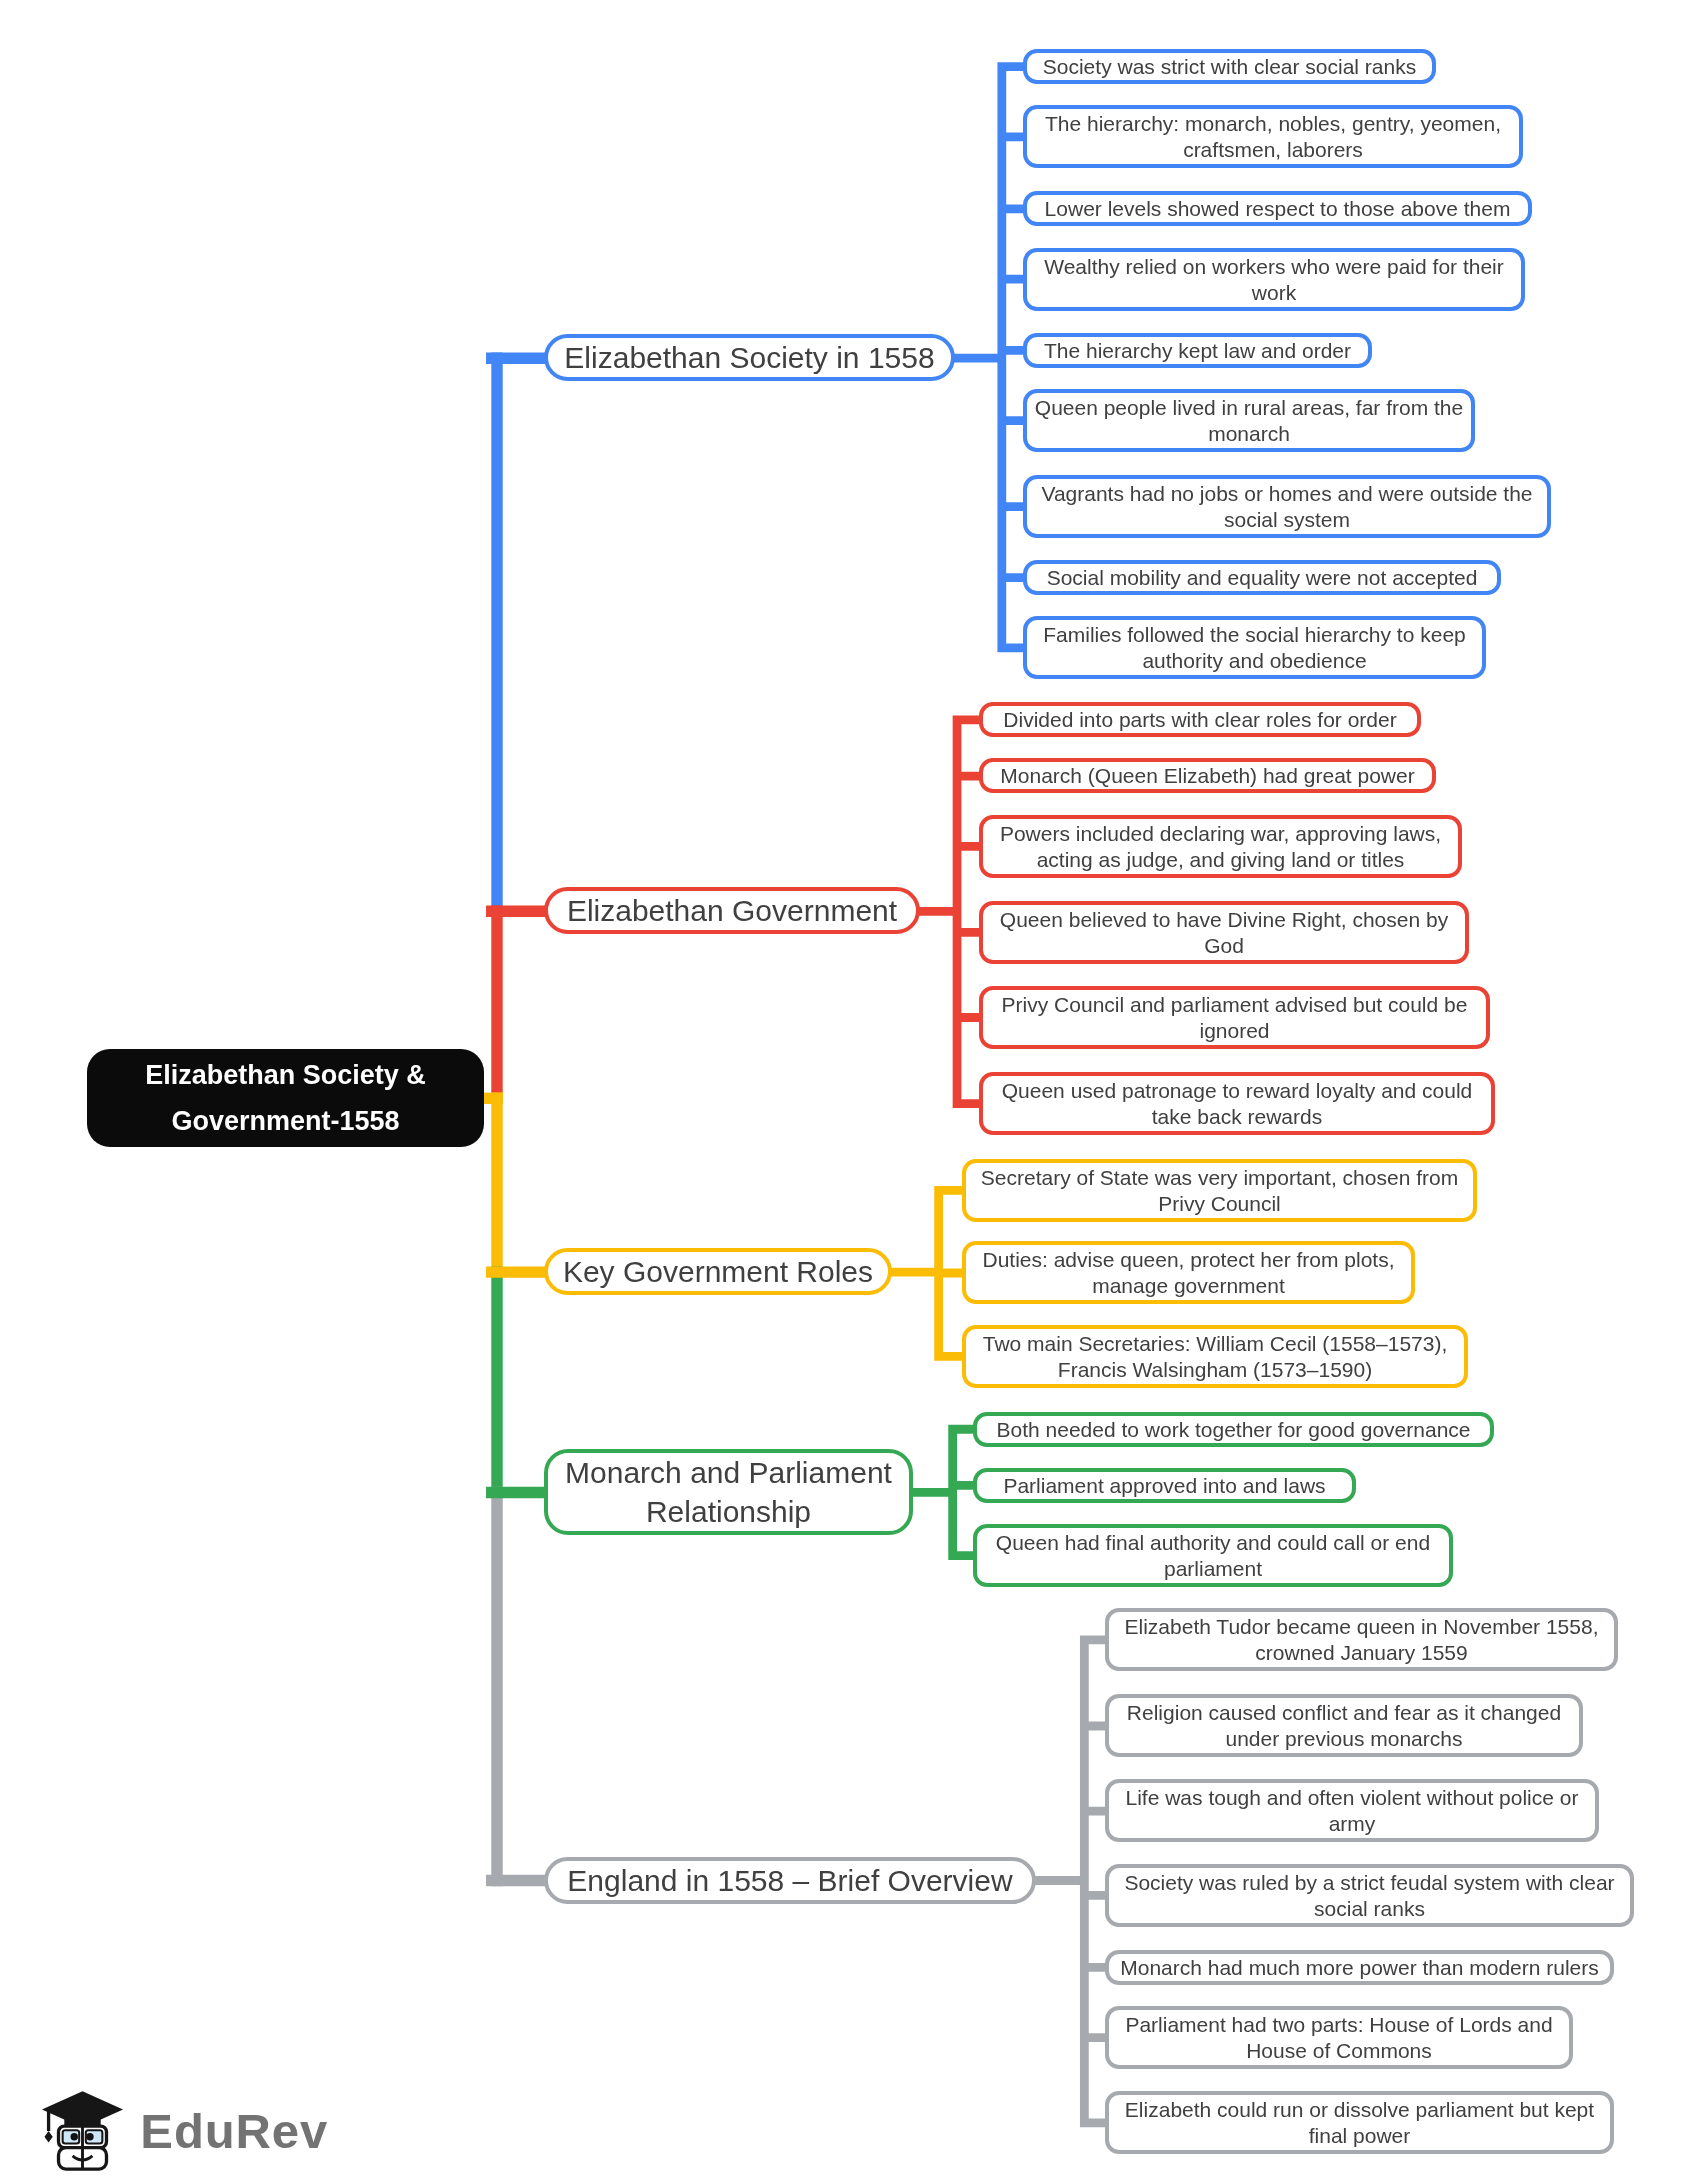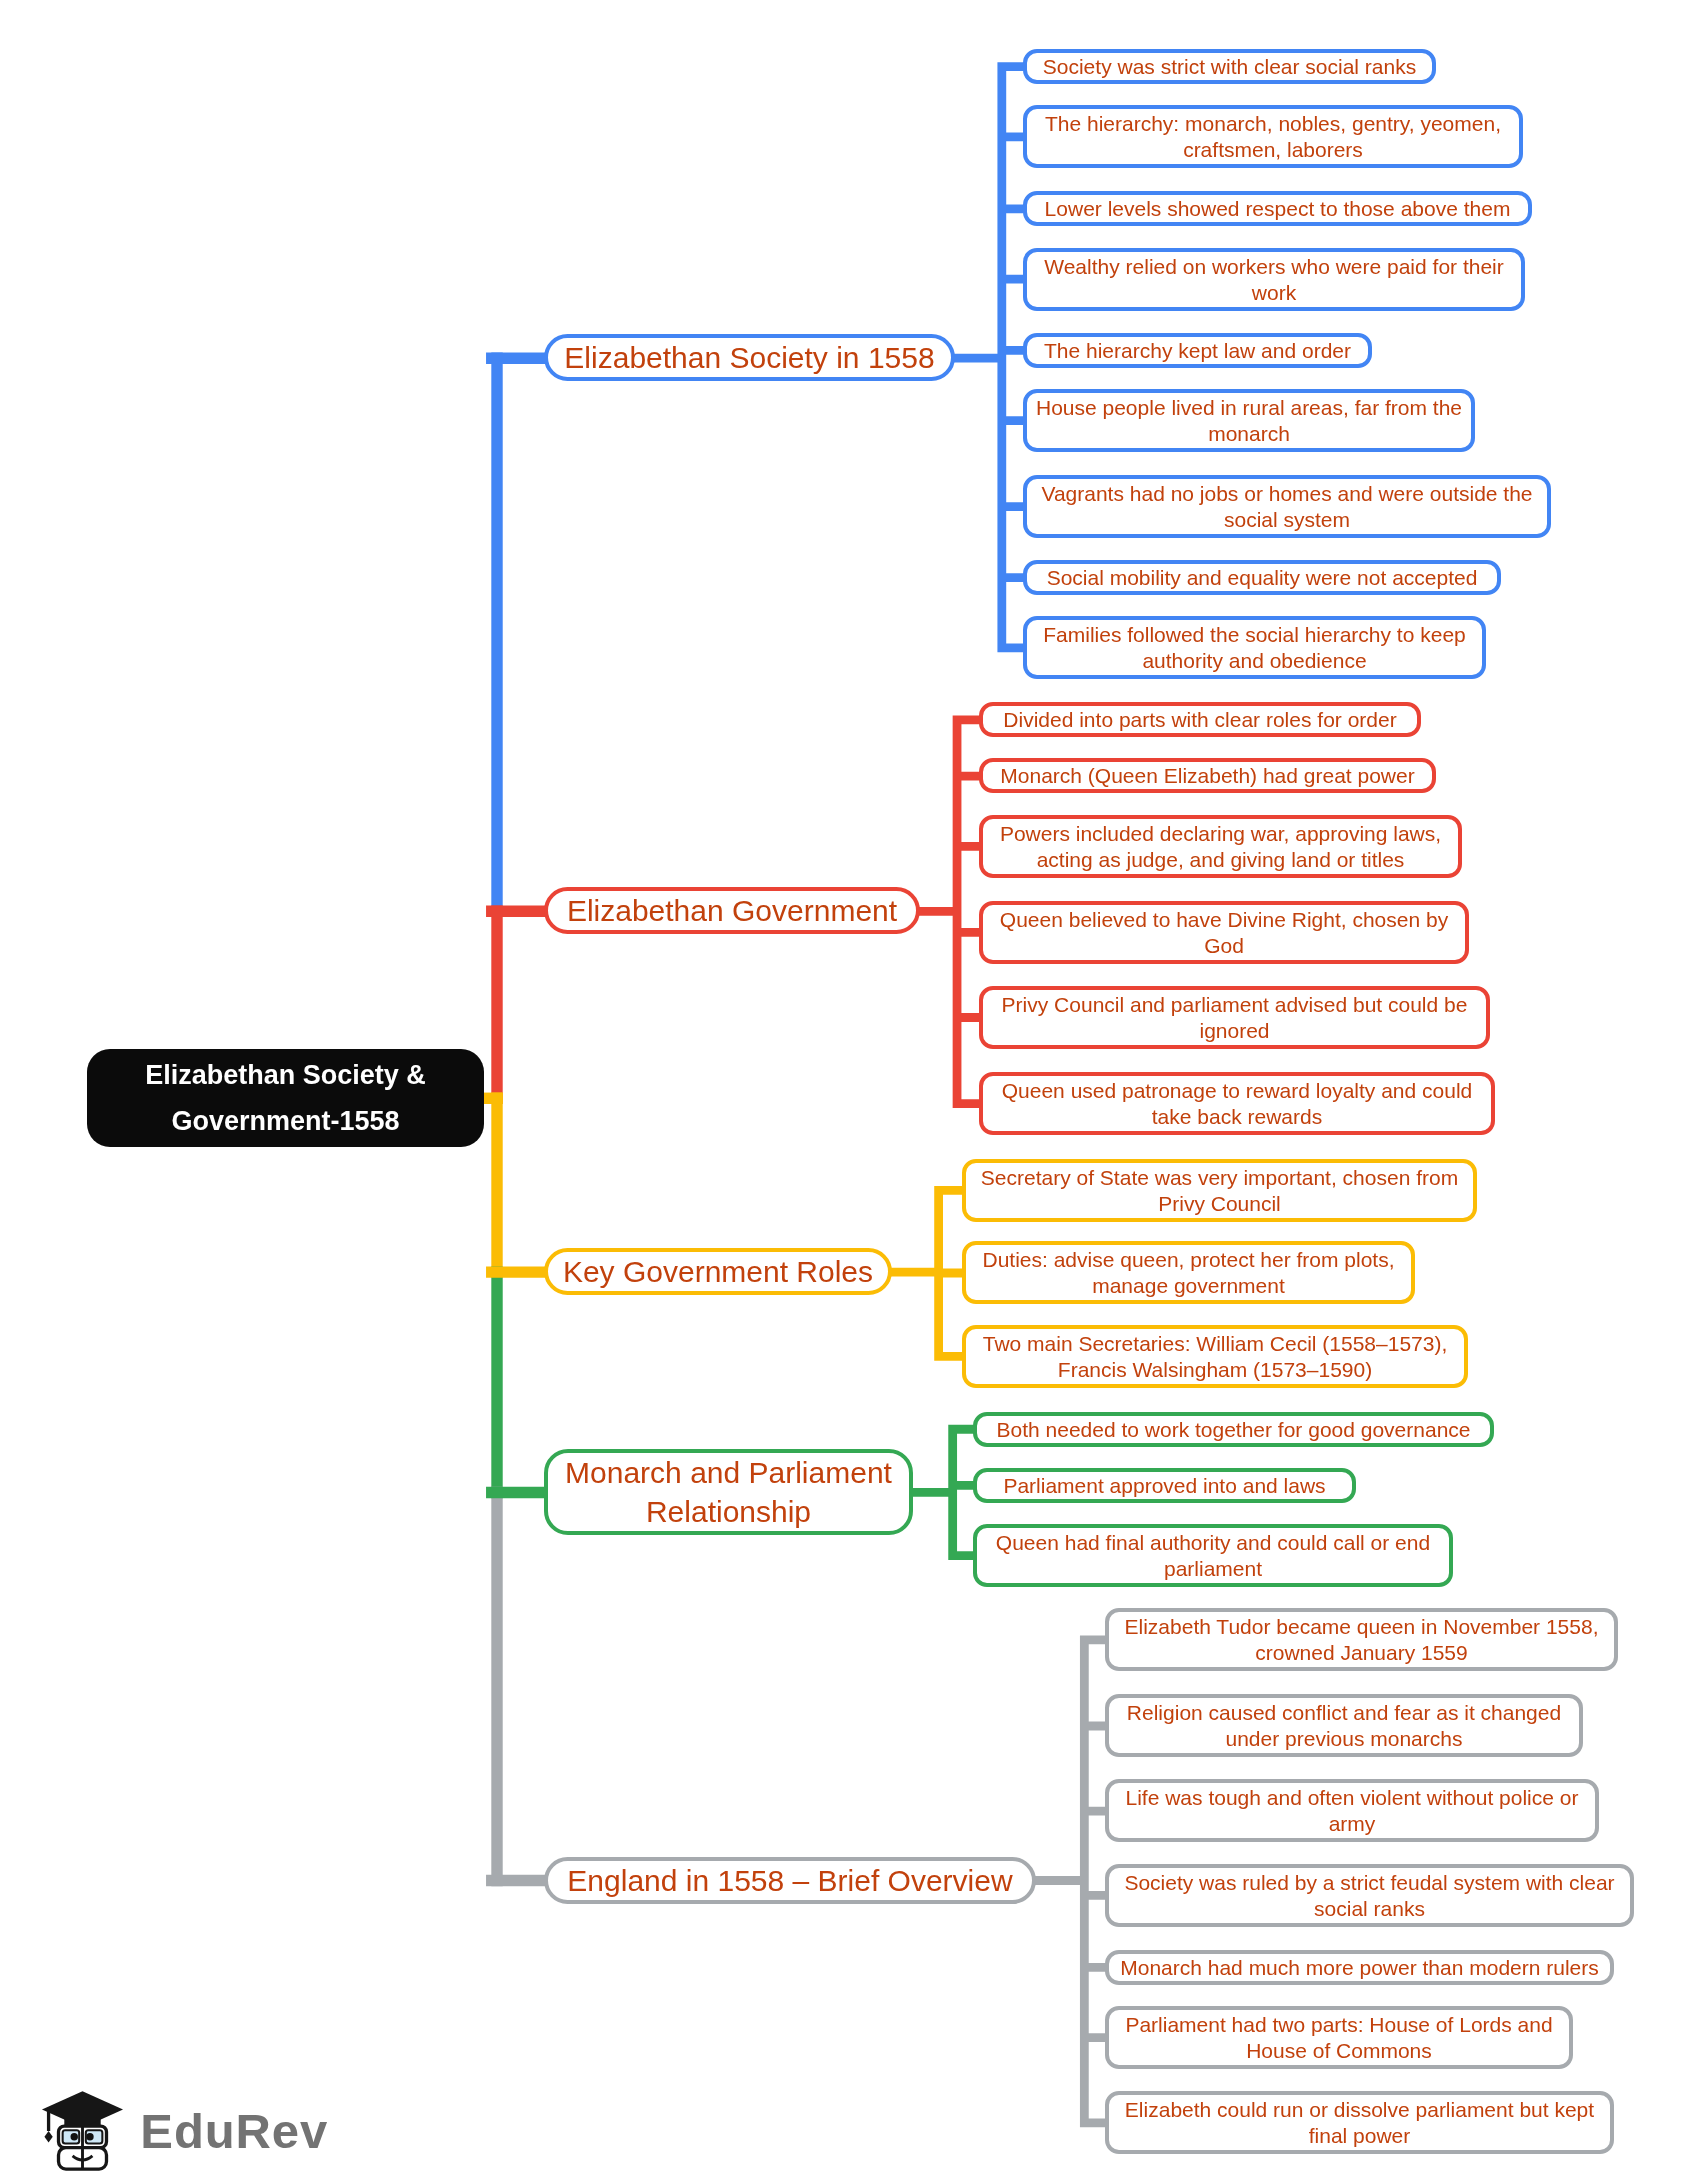--- a/index.html
+++ b/index.html
@@ -14,21 +14,21 @@
   }
   #wires{position:absolute;left:0;top:0;z-index:0;}
   .node{
     position:absolute;
     box-sizing:border-box;
     background:#ffffff;
     display:flex;
     align-items:center;
     justify-content:center;
     text-align:center;
-    color:#c2410c;
+    color:#404040;
     z-index:1;
   }
   .leaf{
     border:4.4px solid #000;
     border-radius:14px;
     font-size:21px;
     line-height:26px;
     padding:0 7px;
   }
   .title{
@@ -106,21 +106,21 @@
   <div class="node title b-red" style="left:544px;top:887px;width:376px;height:47px;">Elizabethan Government</div>
   <div class="node title b-yellow" style="left:544px;top:1248px;width:348px;height:47px;">Key Government Roles</div>
   <div class="node title b-green" style="left:544px;top:1449px;width:369px;height:86px;">Monarch and Parliament Relationship</div>
   <div class="node title b-gray" style="left:544px;top:1857px;width:492px;height:47px;">England in 1558 – Brief Overview</div>
 
   <div class="node leaf b-blue" style="left:1023px;top:49px;width:413px;height:35px;">Society was strict with clear social ranks</div>
   <div class="node leaf b-blue" style="left:1023px;top:105px;width:500px;height:63px;">The hierarchy: monarch, nobles, gentry, yeomen, craftsmen, laborers</div>
   <div class="node leaf b-blue" style="left:1023px;top:191px;width:509px;height:35px;">Lower levels showed respect to those above them</div>
   <div class="node leaf b-blue" style="left:1023px;top:248px;width:502px;height:63px;">Wealthy relied on workers who were paid for their work</div>
   <div class="node leaf b-blue" style="left:1023px;top:333px;width:349px;height:35px;">The hierarchy kept law and order</div>
-  <div class="node leaf b-blue" style="left:1023px;top:389px;width:452px;height:63px;">House people lived in rural areas, far from the monarch</div>
+  <div class="node leaf b-blue" style="left:1023px;top:389px;width:452px;height:63px;">Queen people lived in rural areas, far from the monarch</div>
   <div class="node leaf b-blue" style="left:1023px;top:475px;width:528px;height:63px;">Vagrants had no jobs or homes and were outside the social system</div>
   <div class="node leaf b-blue" style="left:1023px;top:560px;width:478px;height:35px;">Social mobility and equality were not accepted</div>
   <div class="node leaf b-blue" style="left:1023px;top:616px;width:463px;height:63px;">Families followed the social hierarchy to keep authority and obedience</div>
 
   <div class="node leaf b-red" style="left:979px;top:702px;width:442px;height:35px;">Divided into parts with clear roles for order</div>
   <div class="node leaf b-red" style="left:979px;top:758px;width:457px;height:35px;">Monarch (Queen Elizabeth) had great power</div>
   <div class="node leaf b-red" style="left:979px;top:815px;width:483px;height:63px;">Powers included declaring war, approving laws, acting as judge, and giving land or titles</div>
   <div class="node leaf b-red" style="left:979px;top:901px;width:490px;height:63px;">Queen believed to have Divine Right, chosen by God</div>
   <div class="node leaf b-red" style="left:979px;top:986px;width:511px;height:63px;">Privy Council and parliament advised but could be ignored</div>
   <div class="node leaf b-red" style="left:979px;top:1072px;width:516px;height:63px;">Queen used patronage to reward loyalty and could take back rewards</div>

